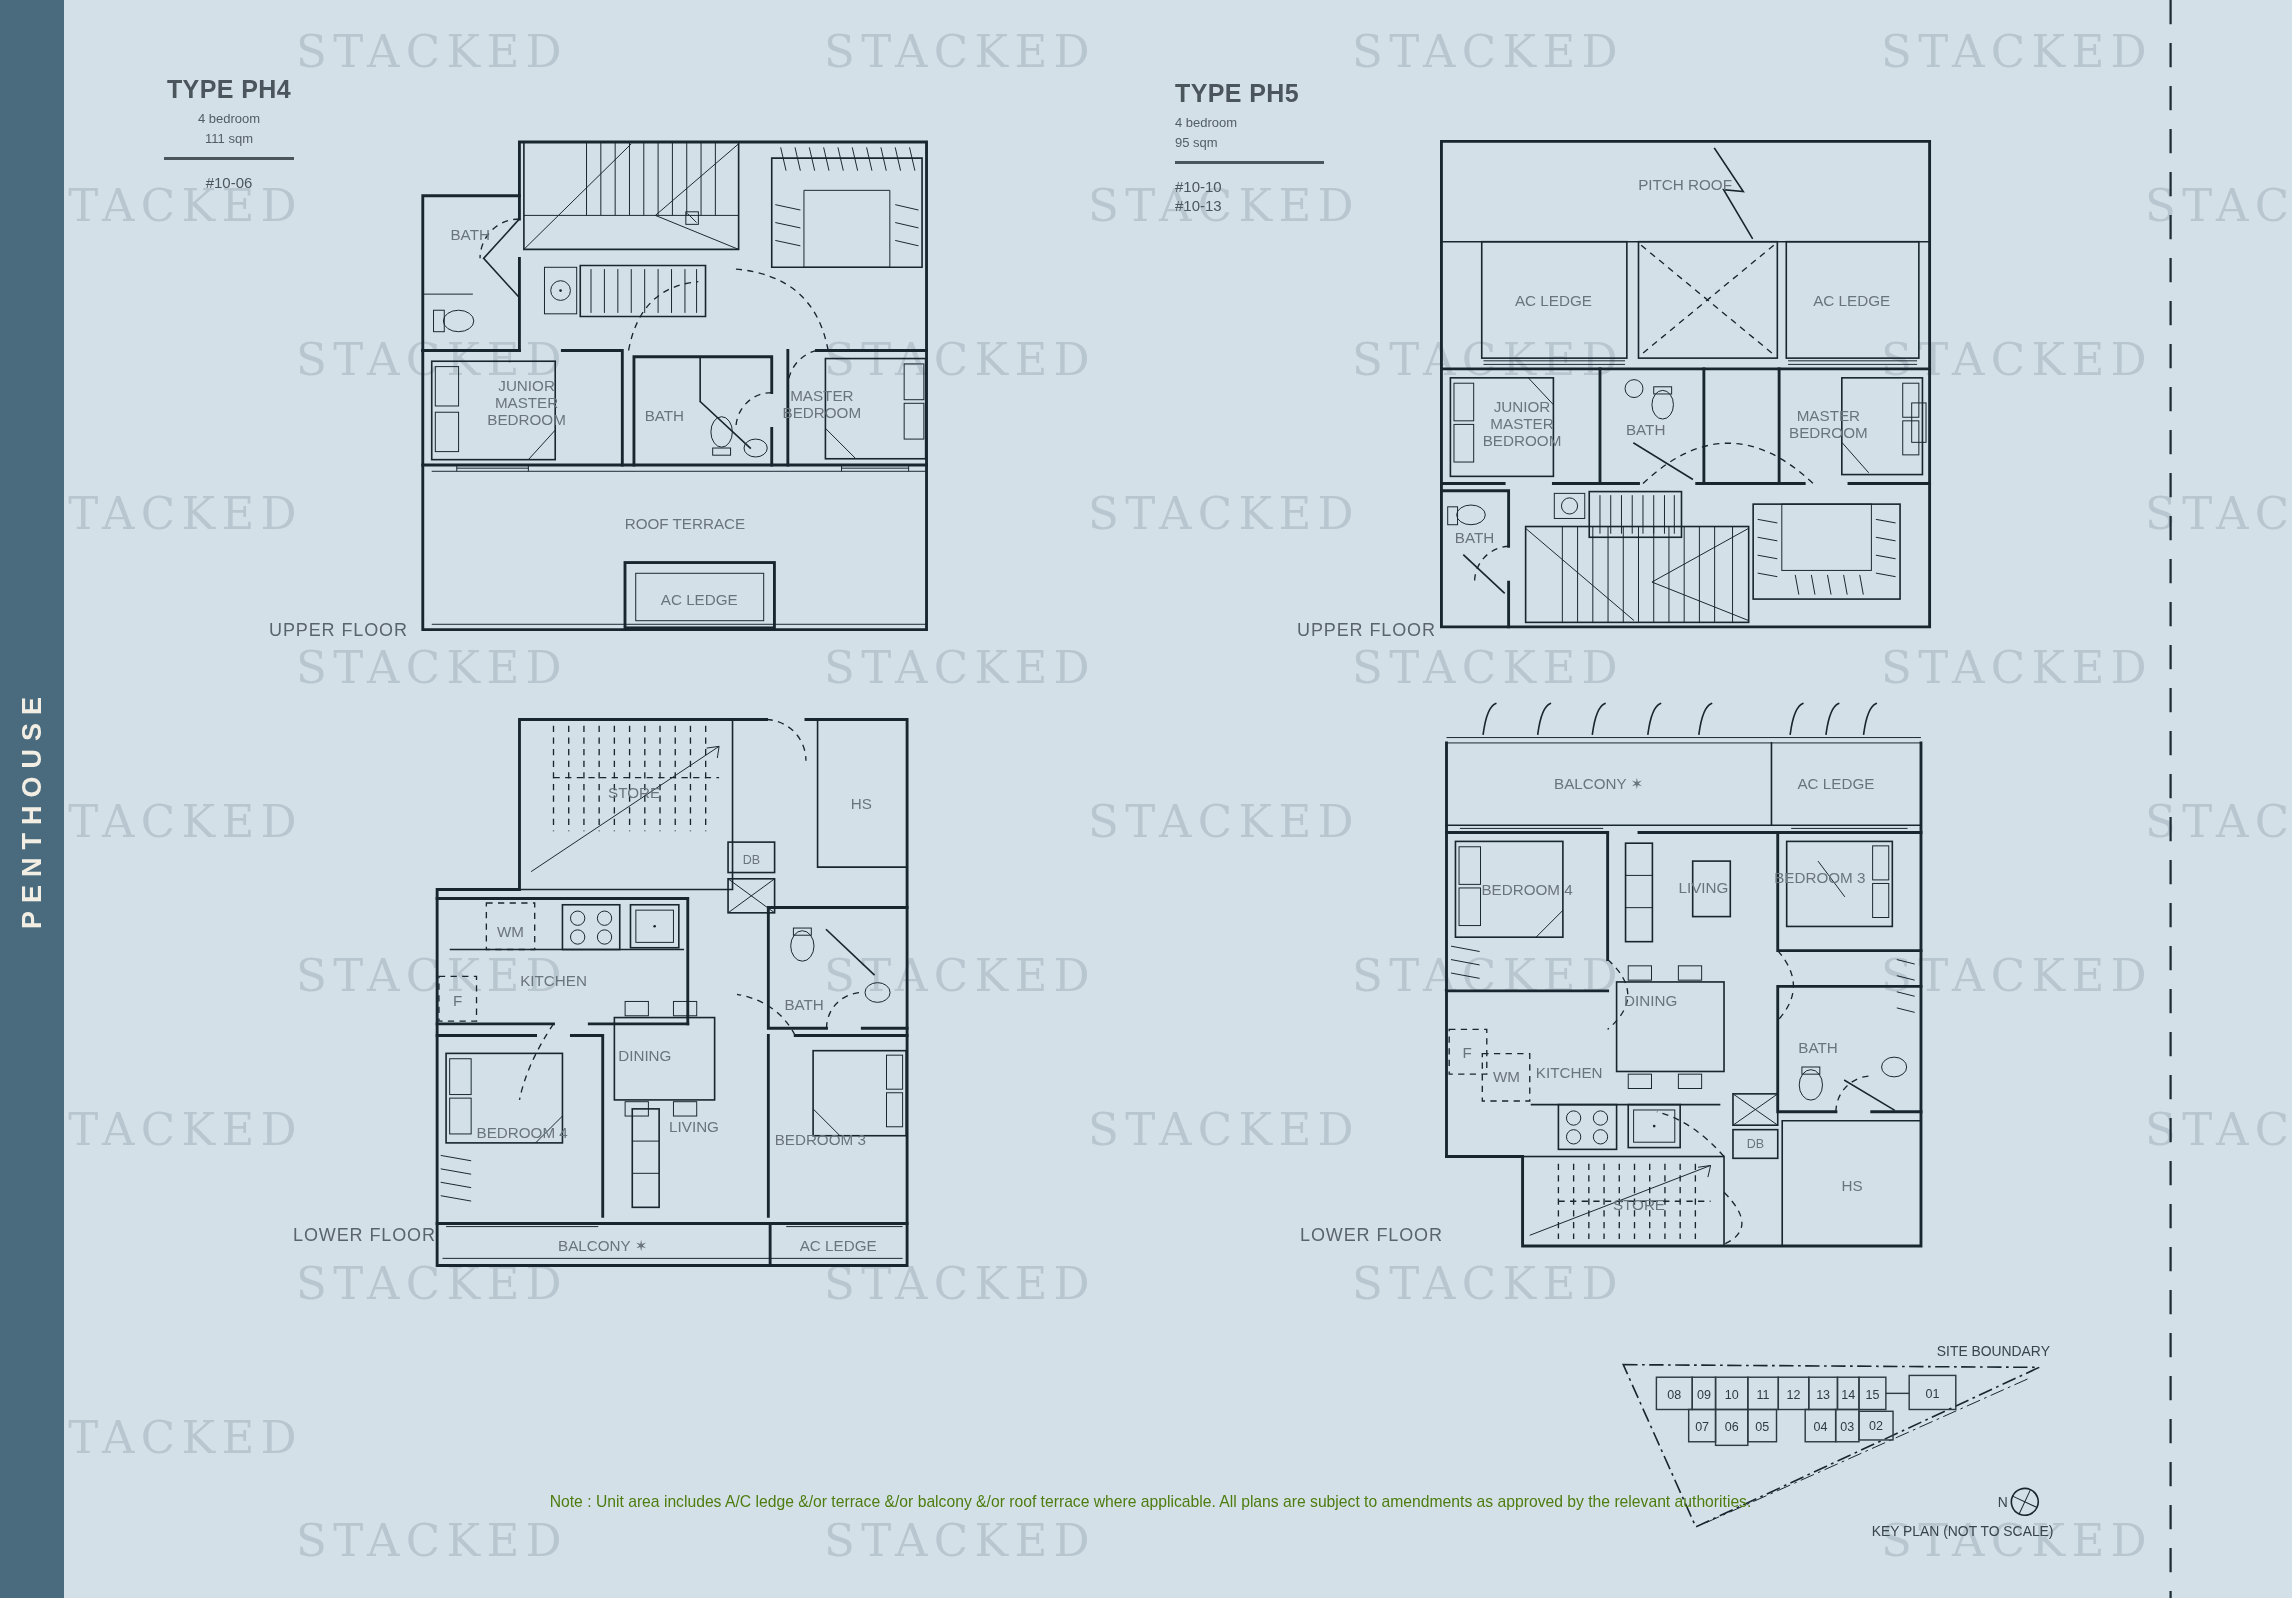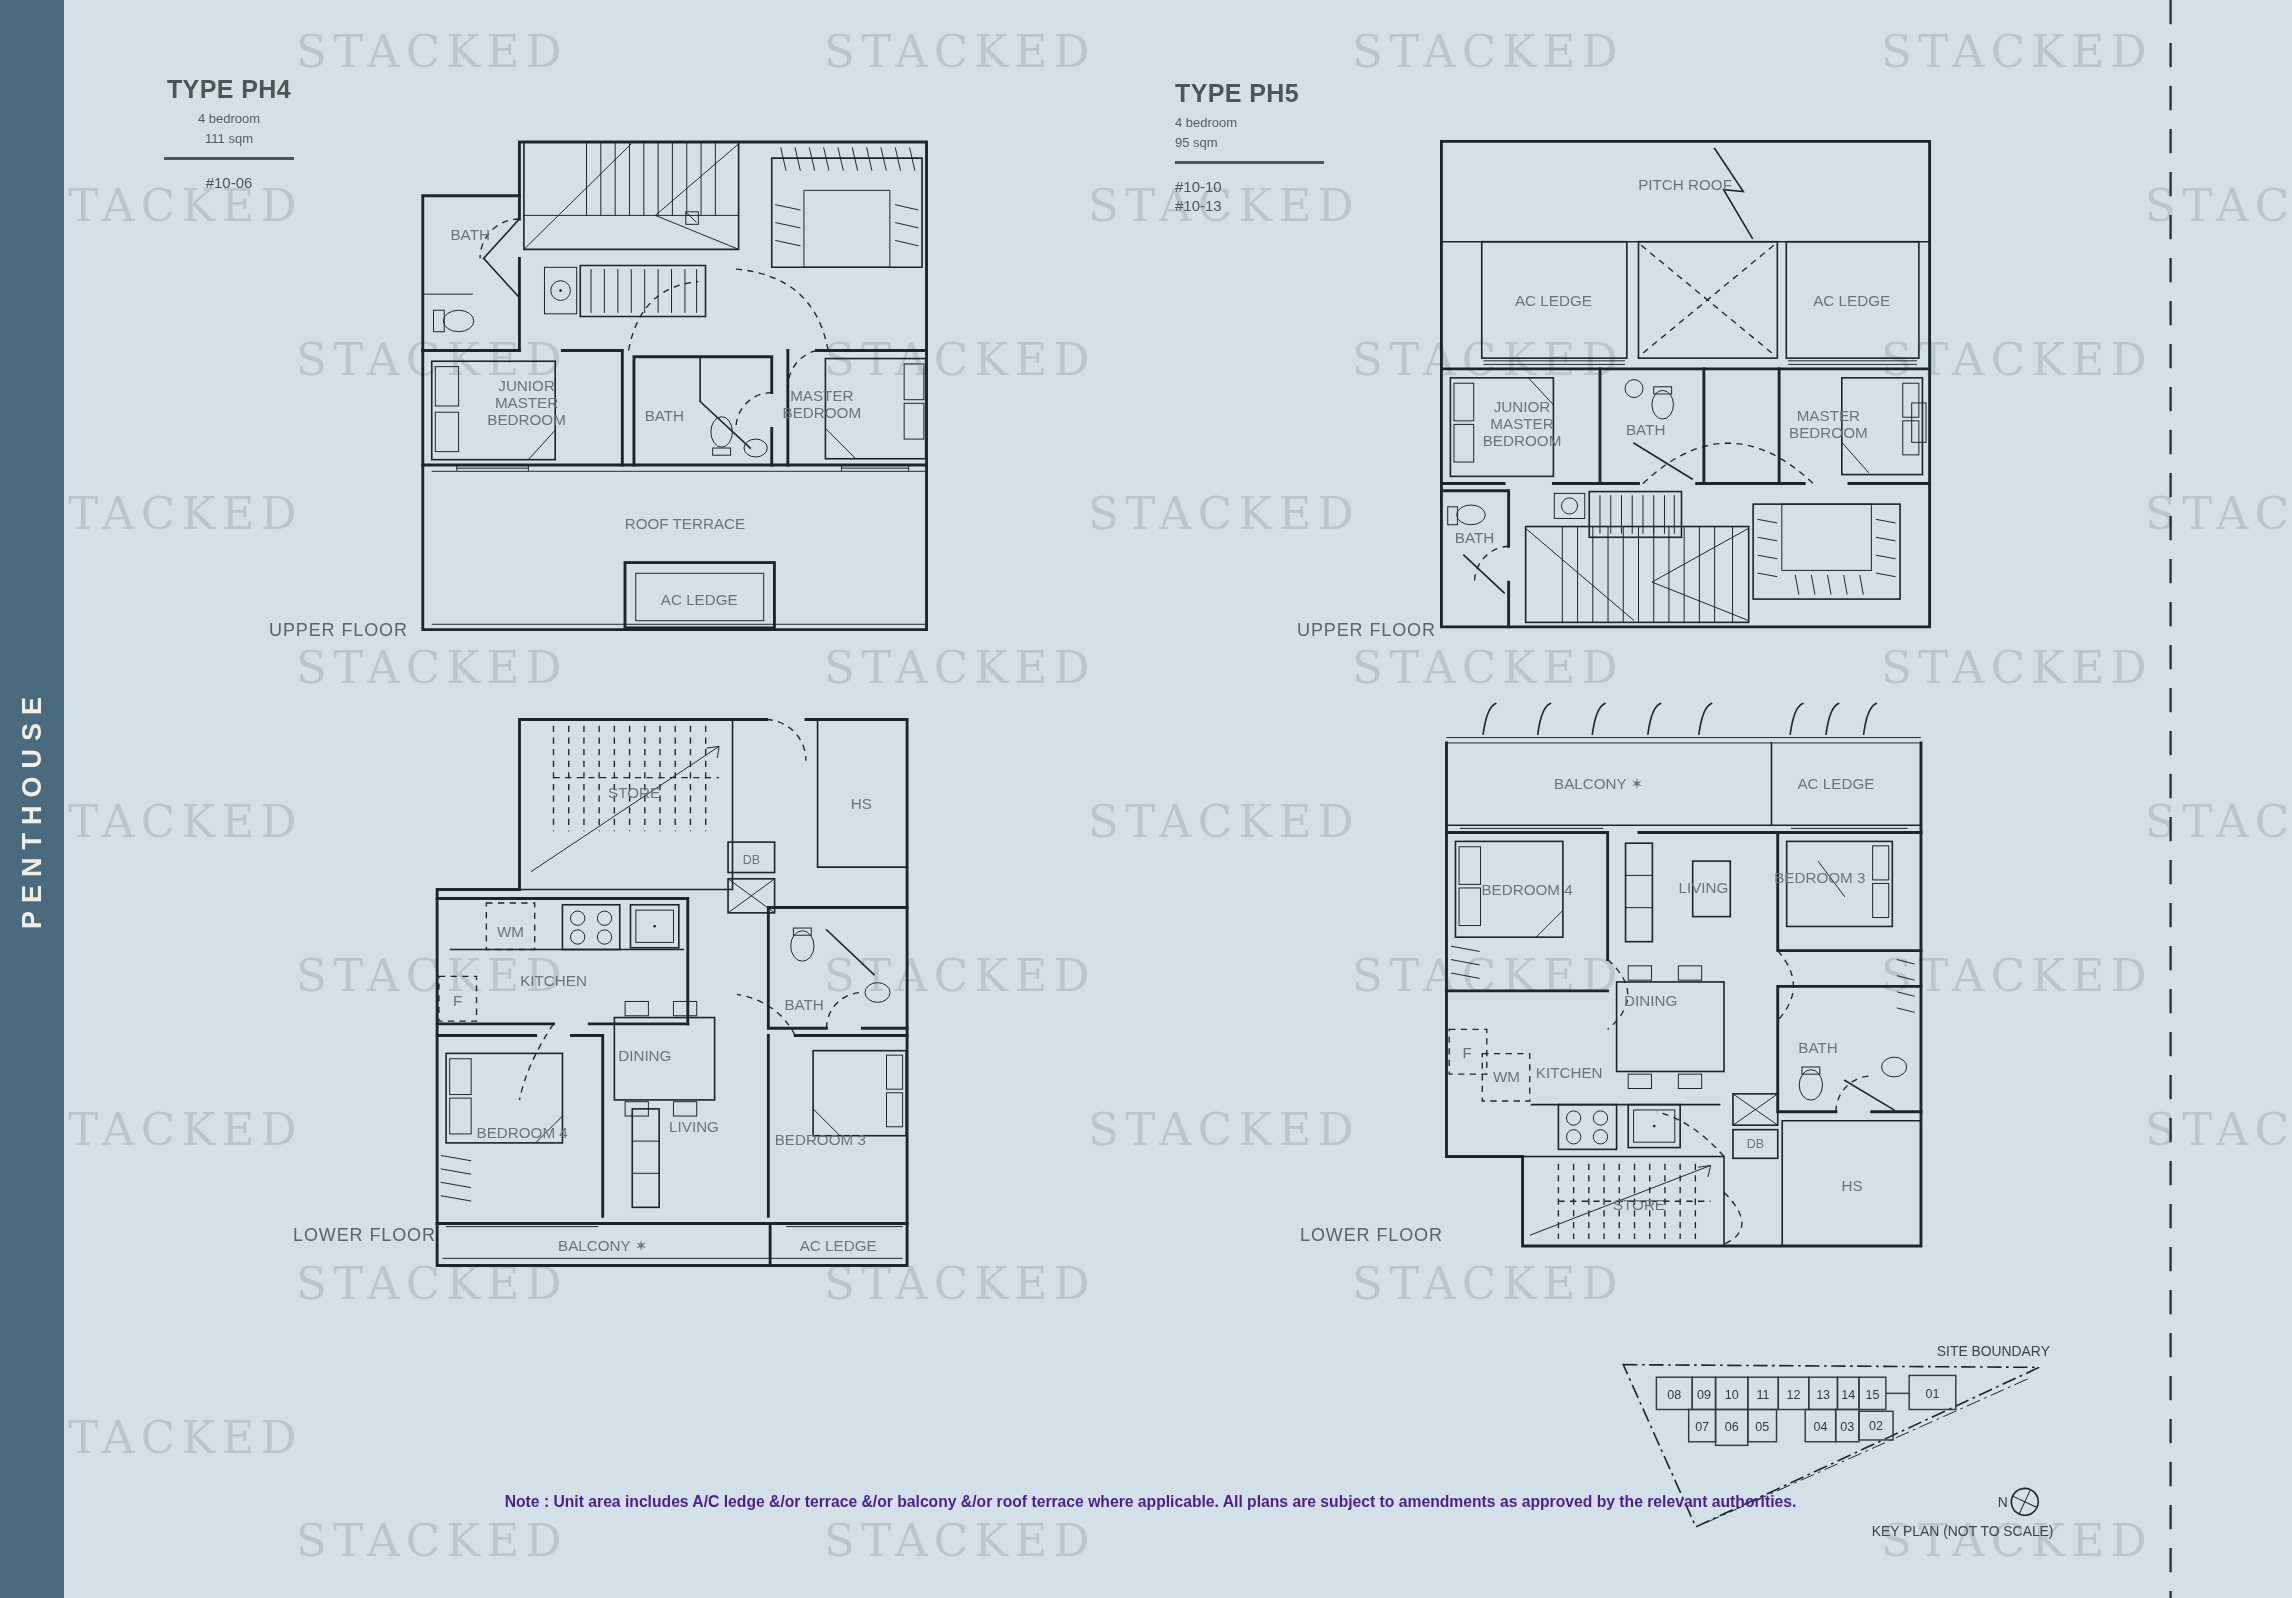--- a/index.html
+++ b/index.html
@@ -15,21 +15,21 @@
       letter-spacing:6.3px;color:#8fa0ad;opacity:.40;white-space:nowrap;pointer-events:none;}
   
   .unit-header{position:absolute;color:#4b555c;}
   .unit-header .title{font-size:25px;font-weight:bold;letter-spacing:0.4px;margin:0 0 7.2px 0;}
   .unit-header .sub{font-size:13px;color:#535d64;margin:5px 0;}
   .unit-header .divider{height:2.7px;background:#4b555c;margin:10.7px 0 14.3px 0;}
   .unit-header .stack{font-size:15px;margin:1.8px 0;}
   
   .floor-label{position:absolute;font-size:18px;color:#5a646c;letter-spacing:0.9px;}
   .note{position:absolute;left:479px;top:1492px;width:1343px;text-align:center;
-        font-size:15.7px;line-height:20.6px;color:#4c1d95;font-weight:bold;}
+        font-size:15.7px;line-height:20.6px;color:#4d7c0f;}
   
   .w3{stroke:#17262f;stroke-width:3.2;fill:none;stroke-linecap:square;}
   .w2{stroke:#17262f;stroke-width:1.8;fill:none;stroke-linecap:square;}
   .w1{stroke:#17262f;stroke-width:1.1;fill:none;}
   .dsh{stroke:#17262f;stroke-width:1.5;fill:none;stroke-dasharray:7 6;}
   .dd{stroke:#17262f;stroke-width:1.8;fill:none;stroke-dasharray:16 5 3 5;}
   .rlbl{fill:#6a747c;font-size:17px;text-anchor:middle;font-family:"Liberation Sans",sans-serif;}
   .slbl{fill:#6a747c;font-size:14px;text-anchor:middle;font-family:"Liberation Sans",sans-serif;}
   .kp-num{fill:#2e3b44;font-size:14px;text-anchor:middle;font-family:"Liberation Sans",sans-serif;}
   .kp-lbl{fill:#39444c;font-size:15.5px;font-family:"Liberation Sans",sans-serif;}

